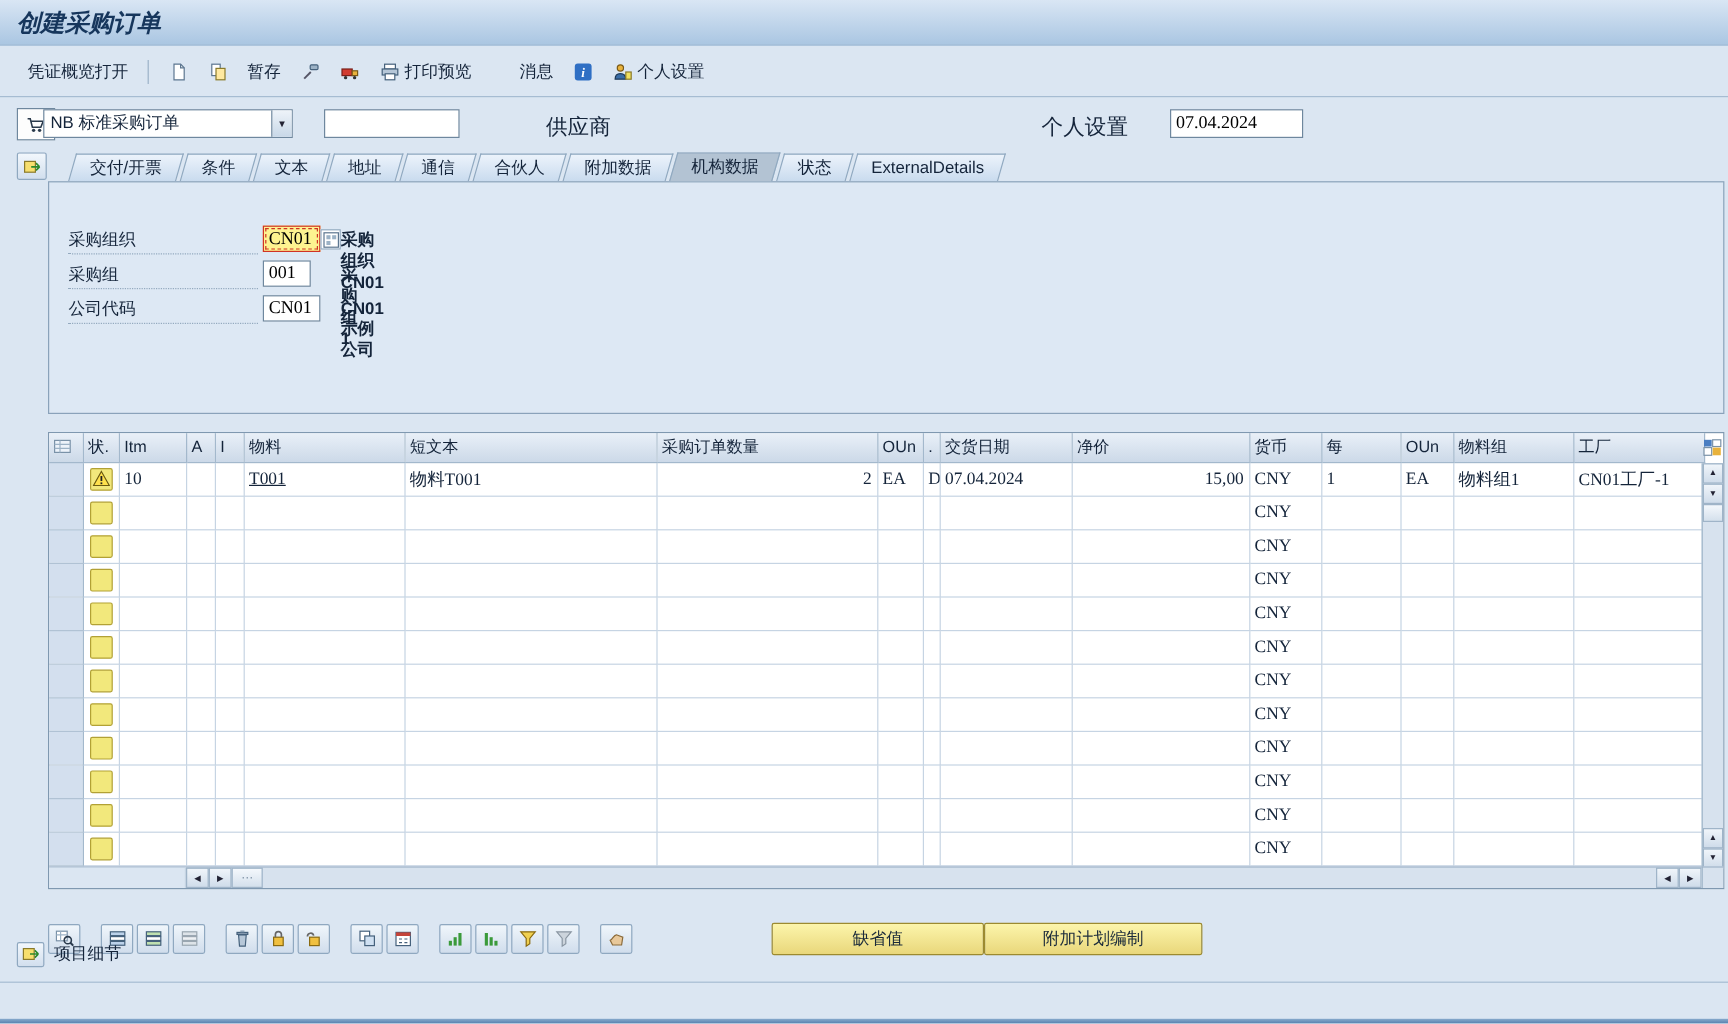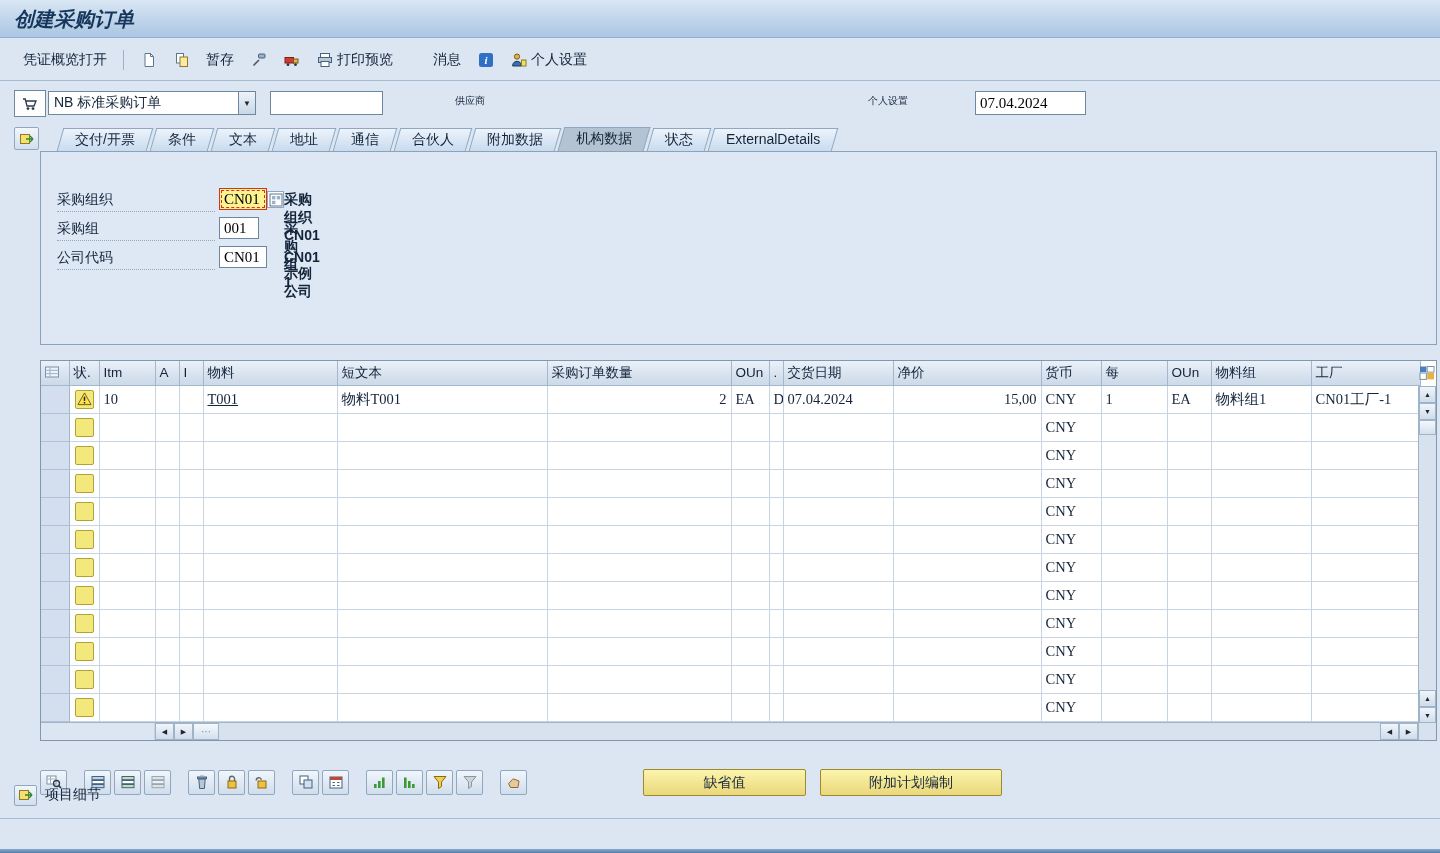--- a/index.html
+++ b/index.html
@@ -22,28 +22,28 @@
     border-bottom:1px solid #a6bcd2; display:flex; align-items:center; padding:0 15px; }
   .tbtn { padding:3px 7px; border:1px solid transparent; border-radius:2px; white-space:nowrap;
     display:inline-flex; align-items:center; gap:4px; font-size:14px; }
   .vsep { width:1px; height:20px; background:#9cb2c8; margin:0 8px; display:inline-block; } .sp24 { width:24px; display:inline-block; }
   .ic { display:inline-flex; width:17px; height:17px; align-items:center; justify-content:center; }
 
   
   .hdr { position:absolute; left:0; top:90px; width:100%; height:30px; }
   .cartbtn { position:absolute; left:14px; top:0; width:32px; height:27px;
     border:1px solid #6e879e; background:#fdfdfd; display:flex; align-items:center; justify-content:center; }
-  .combo { position:absolute; left:48px; top:1px; width:208px; height:24px; background:#fff;
+  .combo { position:absolute; left:36px; top:1px; width:208px; height:24px; background:#fff;
     border:1px solid #6e879e; display:flex; align-items:center; }
   .combo .cval { flex:1; padding:0 5px; font-size:14px; white-space:nowrap; overflow:hidden; }
   .combo .carr { width:17px; height:100%; background:linear-gradient(#eef3f9,#c8d8e8);
     border-left:1px solid #6e879e; font-size:8px; display:flex; align-items:center; justify-content:center; color:#223; }
   .fld { height:24px; border:1px solid #6e879e; background:#fff; padding:1px 4px;
     font-family:"Liberation Serif","DejaVu Serif",serif; font-size:15px; color:#000; }
-  .lbl { position:absolute; top:4px; font-size:10px; }
+  .lbl { position:absolute; top:4px; font-size:18px; }
 
   
   .tabrow { position:absolute; left:0; top:127px; width:100%; height:24px; }
   .sqbtn { position:absolute; left:14px; top:0; width:25px; height:23px;
     border:1px solid #8fa8c0; border-radius:2px; background:linear-gradient(#f2f7fc,#d2dfee);
     display:flex; align-items:center; justify-content:center; }
   .tabstrip { position:absolute; left:60px; top:1px; height:23px; display:flex; align-items:flex-end; }
   .tab { height:23px; line-height:21px; padding:0 6px; margin-right:3px; position:relative;
     background:linear-gradient(#ecf3fb,#c9dbee); border:1px solid #8fa8c0; border-bottom:none;
     transform:skewX(-16deg); font-size:14px; }
@@ -716,21 +716,21 @@
       </span>
     </span>
     <span class="icbtn grp">
       <span class="ic">
         <svg width="16" height="16" viewBox="0 0 16 16">
           <path d="M2.5 9.5c2-.8 3-4.5 5.2-4.5l5.3 2-1 6.5H4.5z" fill="#e8c89a" stroke="#8a6a3a"></path>
         </svg>
       </span>
     </span>
   </div>
-<div class="ybtn" style="left:643px;width:163px;">缺省值</div>
+<div class="ybtn" style="left:643px;width:177px;">缺省值</div>
 <div class="ybtn" style="left:820px;width:182px;">附加计划编制</div>
 
 <div class="footsep"></div>
 <div class="footer">
   <span class="sqbtn" style="position:static;width:23px;height:21px;">
     <span class="ic">
         <svg width="16" height="16" viewBox="0 0 16 16">
           <rect x="1.5" y="3.5" width="9" height="9" fill="#f7df6e" stroke="#8a7a2a"></rect>
           <path d="M7 8h7M14 8l-3-3M14 8l-3 3" stroke="#2c8a2c" stroke-width="1.4" fill="none"></path>
         </svg>

